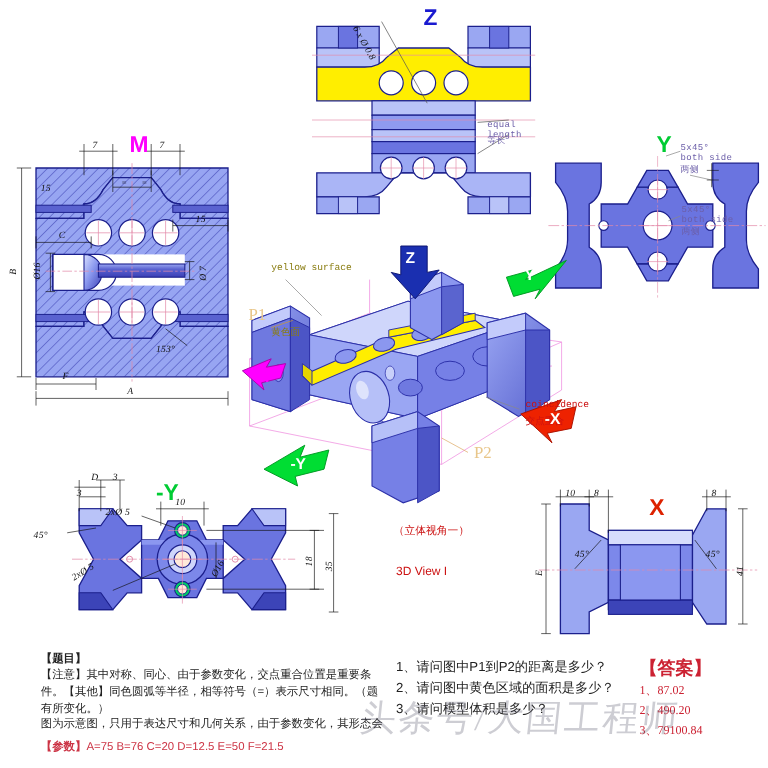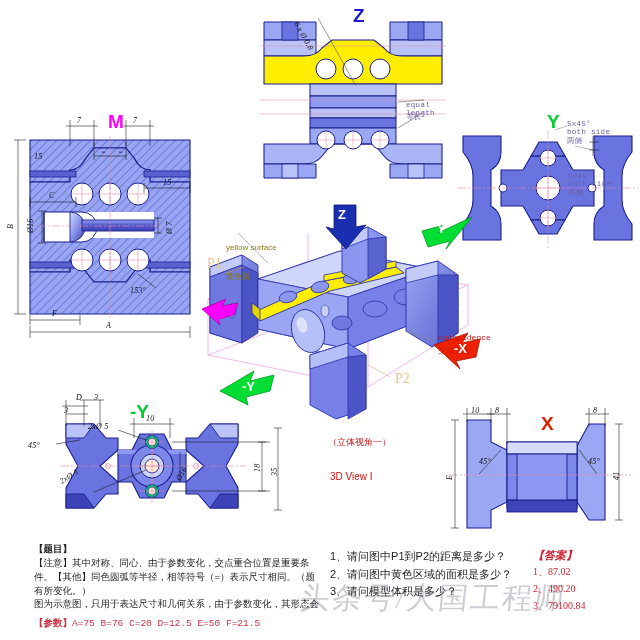--- a/index.html
+++ b/index.html
@@ -20,33 +20,33 @@
   .vl-Y{color:#00cc33;}
   .vl-negY{color:#00cc33;}
   .vl-X{color:#dd2200;}
 
   .dim{font-family:"Liberation Serif",serif;font-style:italic;font-size:8px;color:#111;letter-spacing:.2px;}
   .dim-sm{font-size:7px;}
   .note-en{font-family:"Liberation Mono","DejaVu Sans Mono",monospace;font-size:7.5px;color:#6b5ea8;letter-spacing:.3px;}
   .note-cn{font-family:"Liberation Sans",sans-serif;font-size:7.5px;color:#6b5ea8;}
   .note-red-en{font-family:"Liberation Mono","DejaVu Sans Mono",monospace;font-size:8px;color:#cc1111;}
   .note-red-cn{font-family:"Liberation Sans",sans-serif;font-size:8px;color:#cc1111;}
-  .note-yellow-en{font-family:Liberation Sans, sans-serif;font-size:8px;color:#8a7d12;margin-top:24px;}
+  .note-yellow-en{font-family:Liberation Mono, monospace;font-size:8px;color:#8a7d12;}
   .note-yellow-cn{font-family:"Liberation Sans",sans-serif;font-size:8px;color:#8a7d12;}
   .ptlabel{font-family:"Liberation Serif",serif;font-size:14px;color:#e8c68a;}
   .view3d-en{font-family:"Liberation Sans",sans-serif;font-weight:normal;font-size:10px;color:#cc1111;margin-top:48px;}
   .view3d-cn{font-family:"Liberation Sans",sans-serif;font-size:9px;color:#cc1111;}
 
   .block-title{font-family:"Liberation Sans",sans-serif;font-size:9.5px;color:#222;font-weight:bold;}
   .block-body{font-family:"Liberation Sans",sans-serif;font-size:9.5px;color:#222;line-height:1.45;}
-  .param{font-family:Liberation Mono, monospace;font-size:9.5px;color:#cc3344;}
+  .param{font-family:Liberation Sans, sans-serif;font-size:9.5px;color:#cc3344;}
   .param-title{font-family:"Liberation Sans",sans-serif;font-size:9.5px;color:#cc3344;font-weight:bold;}
   .q-title{font-family:"Liberation Sans",sans-serif;font-size:9.5px;color:#222;font-weight:bold;}
   .q-item{font-family:"Liberation Sans",sans-serif;font-size:11px;color:#222;line-height:1.6;}
-  .a-title{font-family:"Liberation Sans",sans-serif;font-size:11px;color:#cc2233;font-weight:bold;font-style:italic;}
+  .a-title{font-family:"Liberation Sans",sans-serif;font-size:15px;color:#cc2233;font-weight:bold;}
   .a-item{font-family:"Liberation Serif",serif;font-size:10px;color:#cc2233;line-height:1.7;}
 
   .watermark{
     position:absolute;left:300px;top:578px;
     font-family:"Liberation Serif",serif;font-size:30px;
     color:rgba(90,90,110,.30);white-space:nowrap;
     letter-spacing:2px;
     transform:skewX(-6deg);
   }
 </style>

